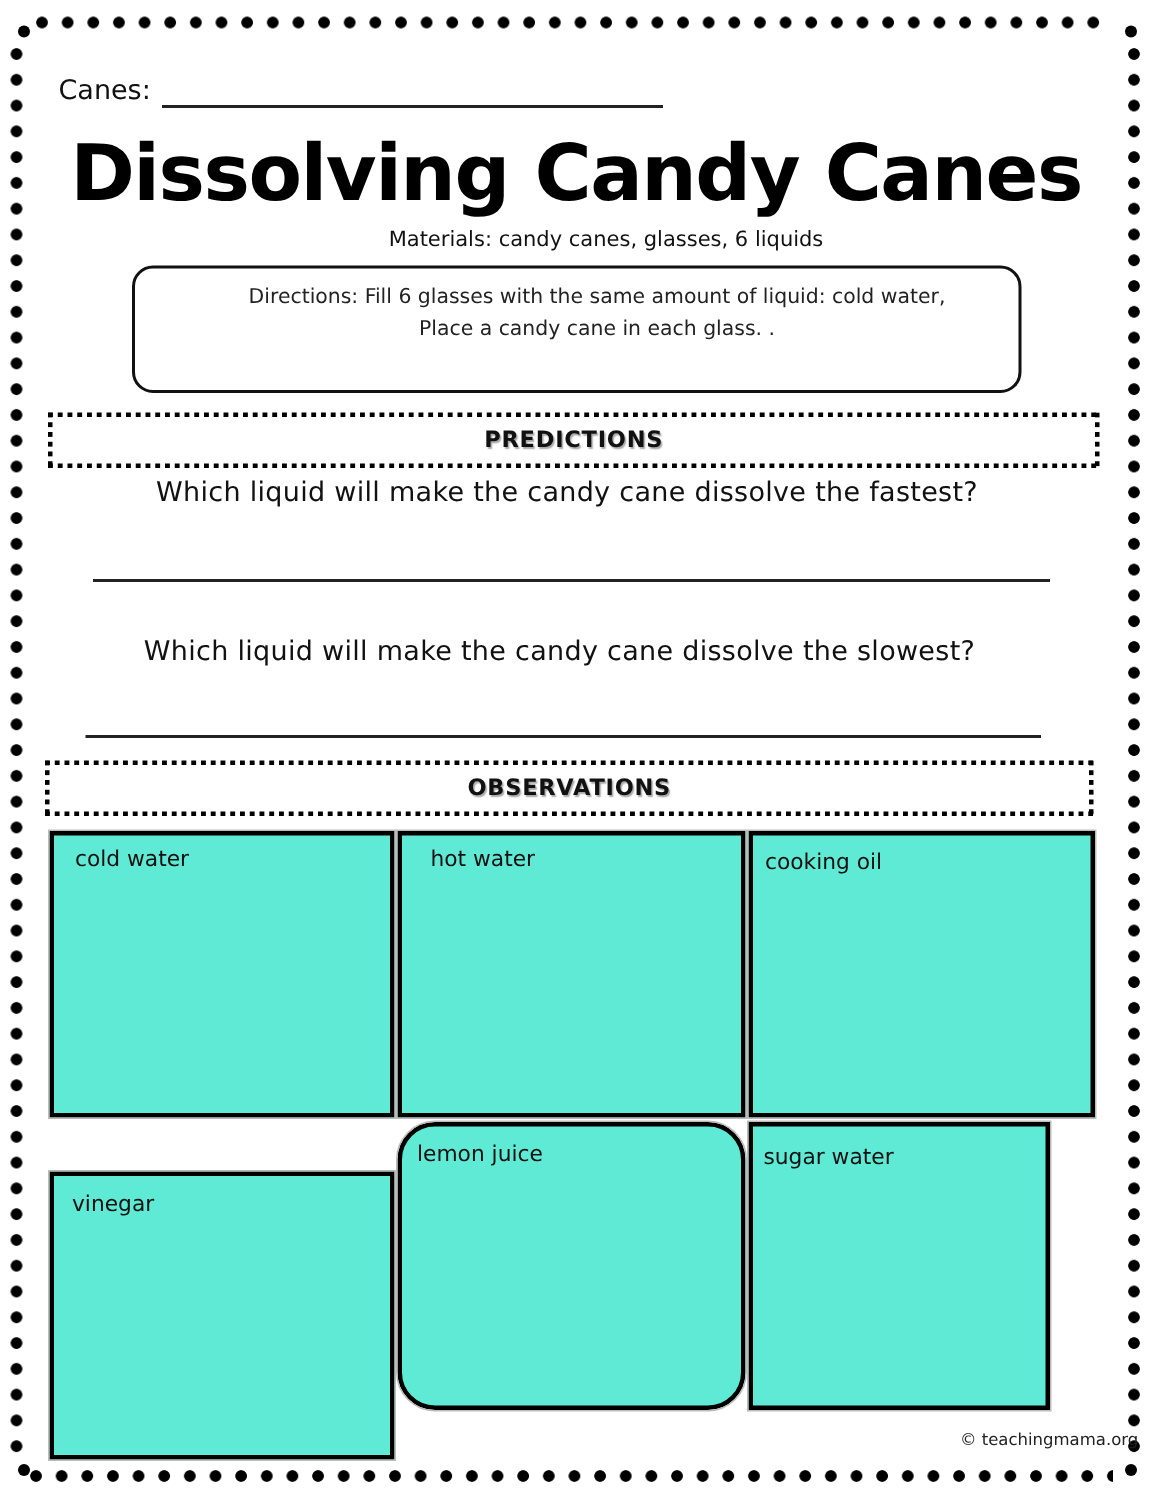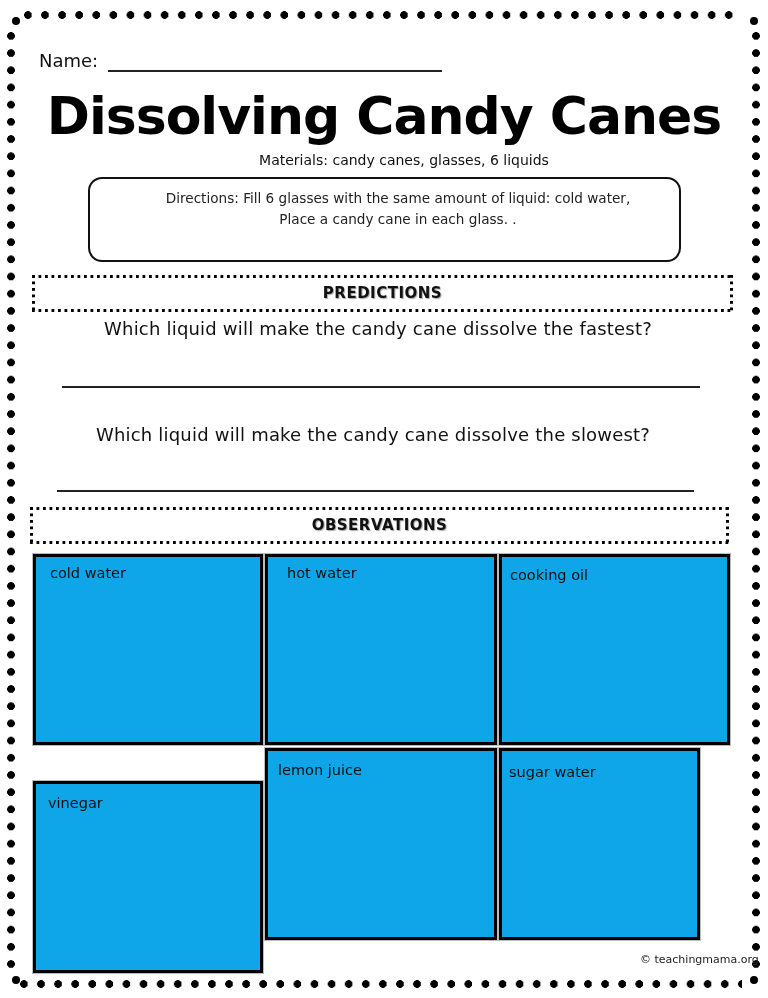--- a/index.html
+++ b/index.html
@@ -71,39 +71,39 @@
     #q2 { top: 424px; left: -11px; }
 
     .answer-line { height: 2px; background: #222; }
     #a1 { left: 62px; top: 386px; width: 638px; }
     #a2 { left: 57px; top: 490px; width: 637px; }
 
     .cell {
       position: absolute;
       border: 3.5px solid #000;
       outline: 1px solid #bbb;
-      background: #0ea5e9;
+      background: #5eead4;
     }
     .cell-label { position: absolute; font-size: 14.5px; color: #111; }
 
     .footer { left: 640px; top: 953px; font-size: 11px; color: #222; }
   </style>
 </head>
 <body>
 
 <div id="dots-top" class="dots-h"></div>
 <div id="dots-bottom" class="dots-h"></div>
 <div id="dots-left" class="dots-v"></div>
 <div id="dots-right" class="dots-v"></div>
 <div class="corner-dot" style="left:12px;top:17px;"></div>
 <div class="corner-dot" style="left:750px;top:17px;"></div>
 <div class="corner-dot" style="left:12px;top:976px;"></div>
 <div class="corner-dot" style="left:750px;top:976px;"></div>
 
-<div class="abs name-row">Name:</div>
+<div class="abs name-row">Canes:</div>
 <div class="abs name-line"></div>
 
 <div class="abs title">Dissolving Candy Canes</div>
 <div class="abs materials">Materials: candy canes, glasses, 6 liquids</div>
 
 <div class="abs directions-box">
   <div>Directions: Fill 6 glasses with the same amount of liquid: cold water,</div>
   <div>Place a candy cane in each glass. .</div>
 </div>
 
@@ -121,20 +121,20 @@
 <div class="cell" style="left:265px;top:554px;width:232px;height:191px;">
   <span class="cell-label" style="left:19px;top:8px;">hot water</span>
 </div>
 <div class="cell" style="left:499px;top:554px;width:231px;height:191px;">
   <span class="cell-label" style="left:8px;top:10px;">cooking oil</span>
 </div>
 
 <div class="cell" style="left:33px;top:748px;width:230px;height:192px;margin-top:33px;">
   <span class="cell-label" style="left:12px;top:11px;">vinegar</span>
 </div>
-<div class="cell" style="left:265px;top:748px;width:232px;height:192px;">
+<div class="cell" style="left:265px;top:748px;width:232px;height:192px;border-radius:25px;">
   <span class="cell-label" style="left:10px;top:11px;">lemon juice</span>
 </div>
 <div class="cell" style="left:499px;top:748px;width:201px;height:192px;">
   <span class="cell-label" style="left:7px;top:13px;">sugar water</span>
 </div>
 
 <div class="abs footer">© teachingmama.org</div>
 
 </body></html>

